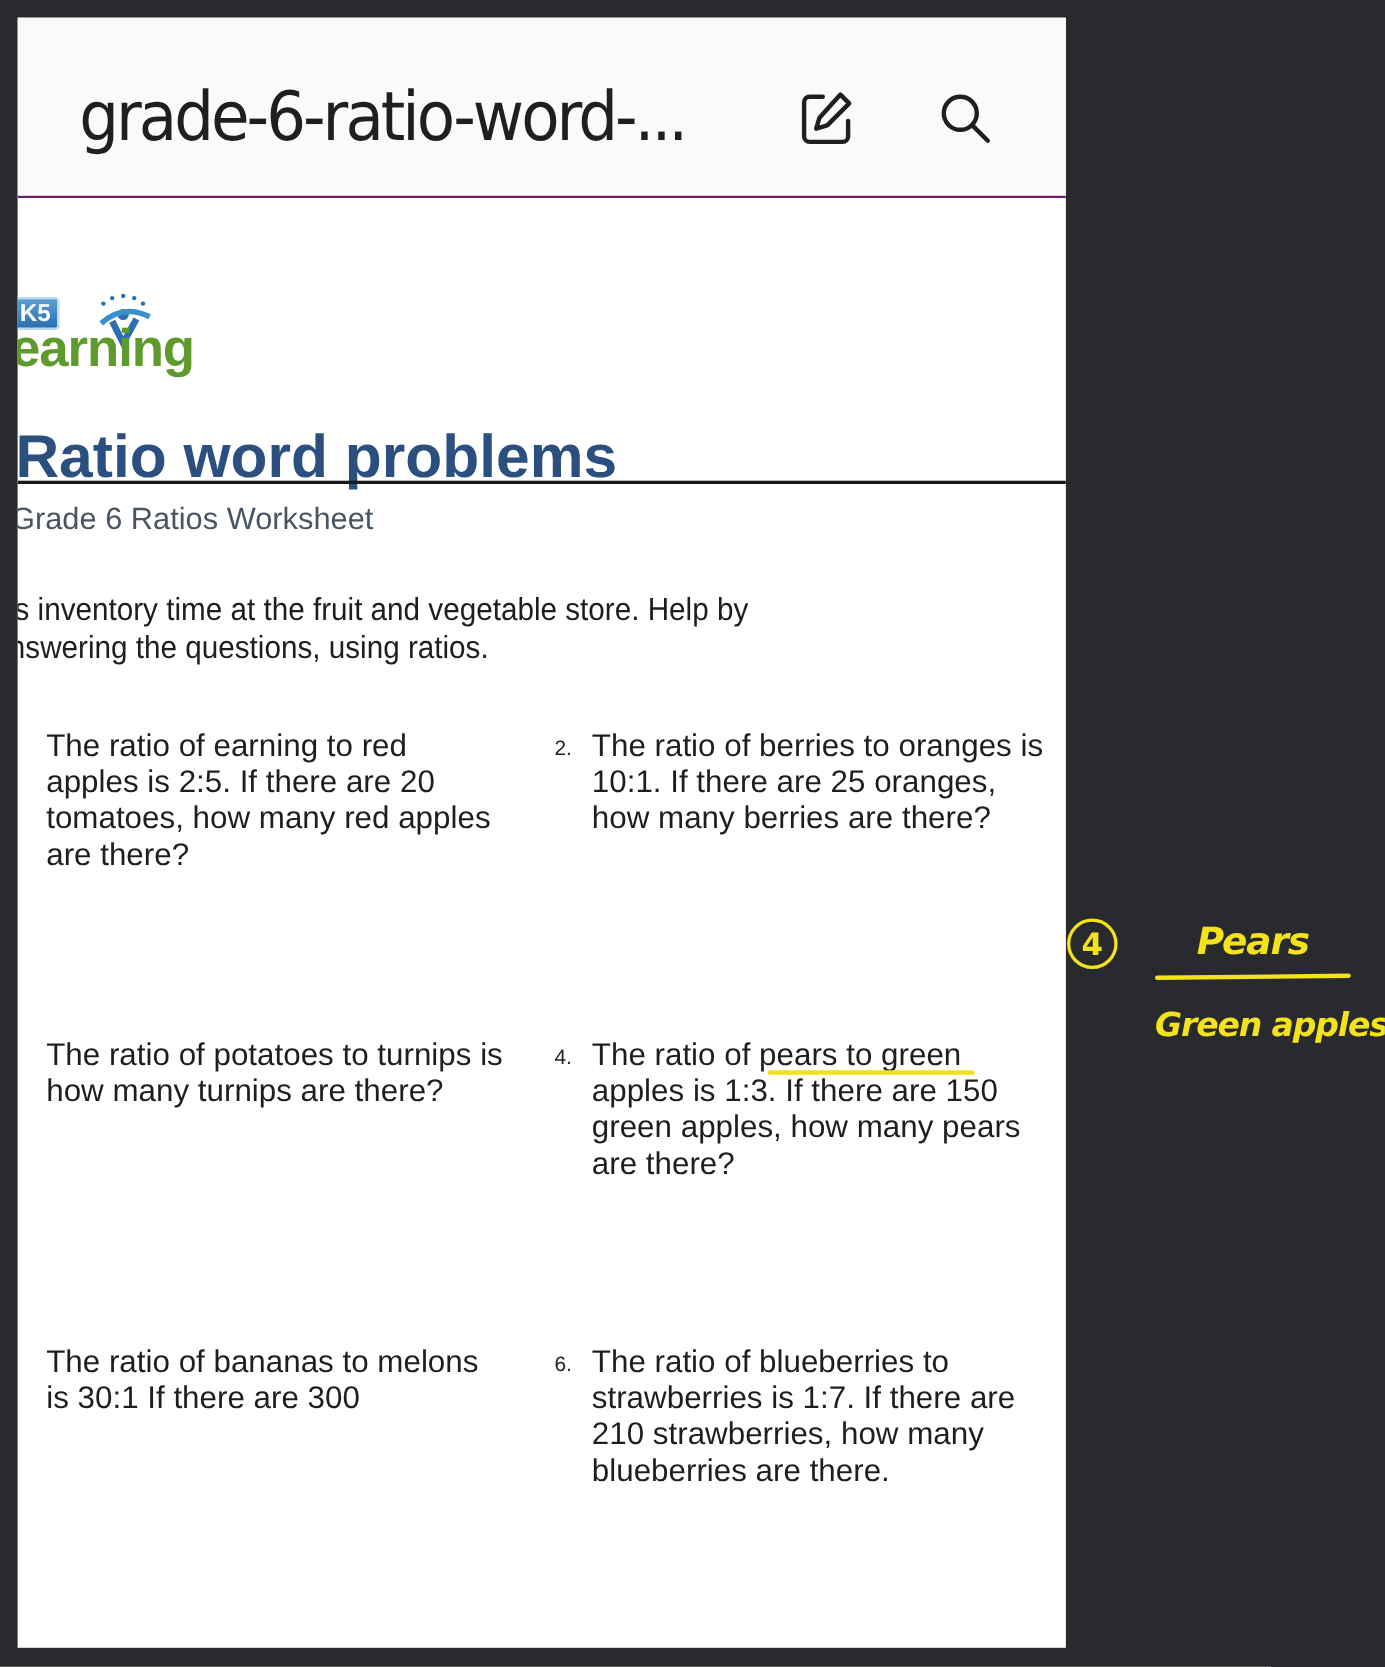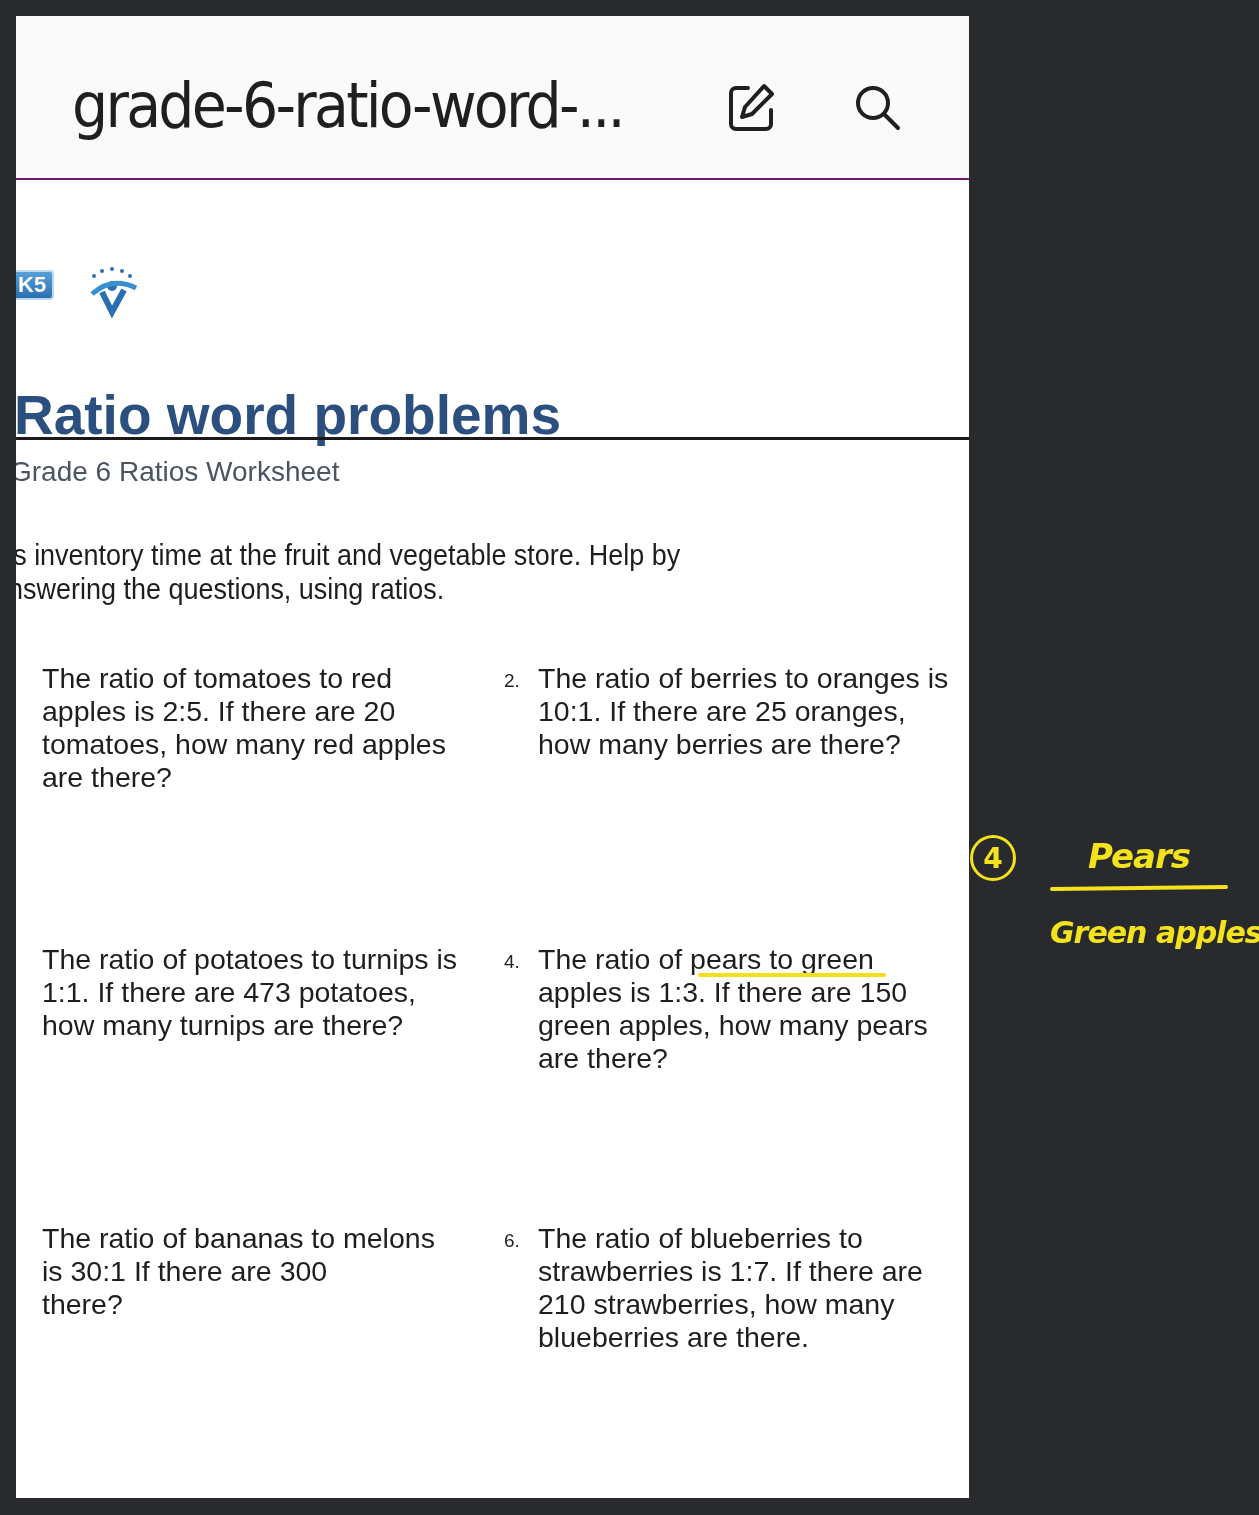--- a/index.html
+++ b/index.html
@@ -152,76 +152,75 @@
             <circle cx="14" cy="10" r="2"></circle>
               <circle cx="22" cy="5" r="2"></circle>
               <circle cx="32" cy="3" r="2"></circle>
             <circle cx="42" cy="5" r="2"></circle>
               <circle cx="50" cy="10" r="2"></circle>
             <circle cx="32" cy="20" r="5"></circle>
           </g>
           <path d="M12 28 Q32 10 56 22" stroke="#3a8fd0" stroke-width="5" fill="none"></path>
           <path d="M22 26 L32 46 L44 24" stroke="#2a6fb0" stroke-width="6" fill="none"></path>
         </svg>
+        <span class="logo-word">earning</span>
       </div>
 
       <div class="doc-heading">Ratio word problems</div>
       <div class="heading-rule"></div>
       <div class="doc-subheading">Grade 6 Ratios Worksheet</div>
 
       <div class="intro">
         <div>'s inventory time at the fruit and vegetable store.  Help by</div>
         <div>nswering the questions, using ratios.</div>
       </div>
 
       <div class="problem col-left" style="left:0; top:480px;">
 
         <div class="text">
-          <div>The ratio of tomatoes to red</div>
+          <div>The ratio of earning to red</div>
           <div>apples is 2:5.  If there are 20</div>
           <div>tomatoes, how many red apples</div>
           <div>are there?</div>
         </div>
       </div>
 
       <div class="problem col-right" style="left:0; top:480px;">
         <span class="num">2.</span>
         <div class="text">
           <div>The ratio of berries to oranges is</div>
           <div>10:1.  If there are 25 oranges,</div>
           <div>how many berries are there?</div>
         </div>
       </div>
 
       <div class="problem col-left" style="left:0; top:761px;">
 
         <div class="text">
           <div>The ratio of potatoes to turnips is</div>
-          <div>1:1.  If there are 473 potatoes,</div>
           <div>how many turnips are there?</div>
         </div>
       </div>
 
       <div class="problem col-right" style="left:0; top:761px;">
         <span class="num">4.</span>
         <div class="text">
           <div>The ratio of pears to green</div>
           <div>apples is 1:3.  If there are 150</div>
           <div>green apples, how many pears</div>
           <div>are there?</div>
         </div>
       </div>
       <div class="highlight-underline" style="left:682px; top:791px; width:188px;"></div>
 
       <div class="problem col-left" style="left:0; top:1040px;">
 
         <div class="text">
           <div>The ratio of bananas to melons</div>
           <div>is 30:1  If there are 300</div>
-          <div>there?</div>
         </div>
       </div>
 
       <div class="problem col-right" style="left:0; top:1040px;">
         <span class="num">6.</span>
         <div class="text">
           <div>The ratio of blueberries to</div>
           <div>strawberries is 1:7.  If there are</div>
           <div>210 strawberries, how many</div>
           <div>blueberries are there.</div>

